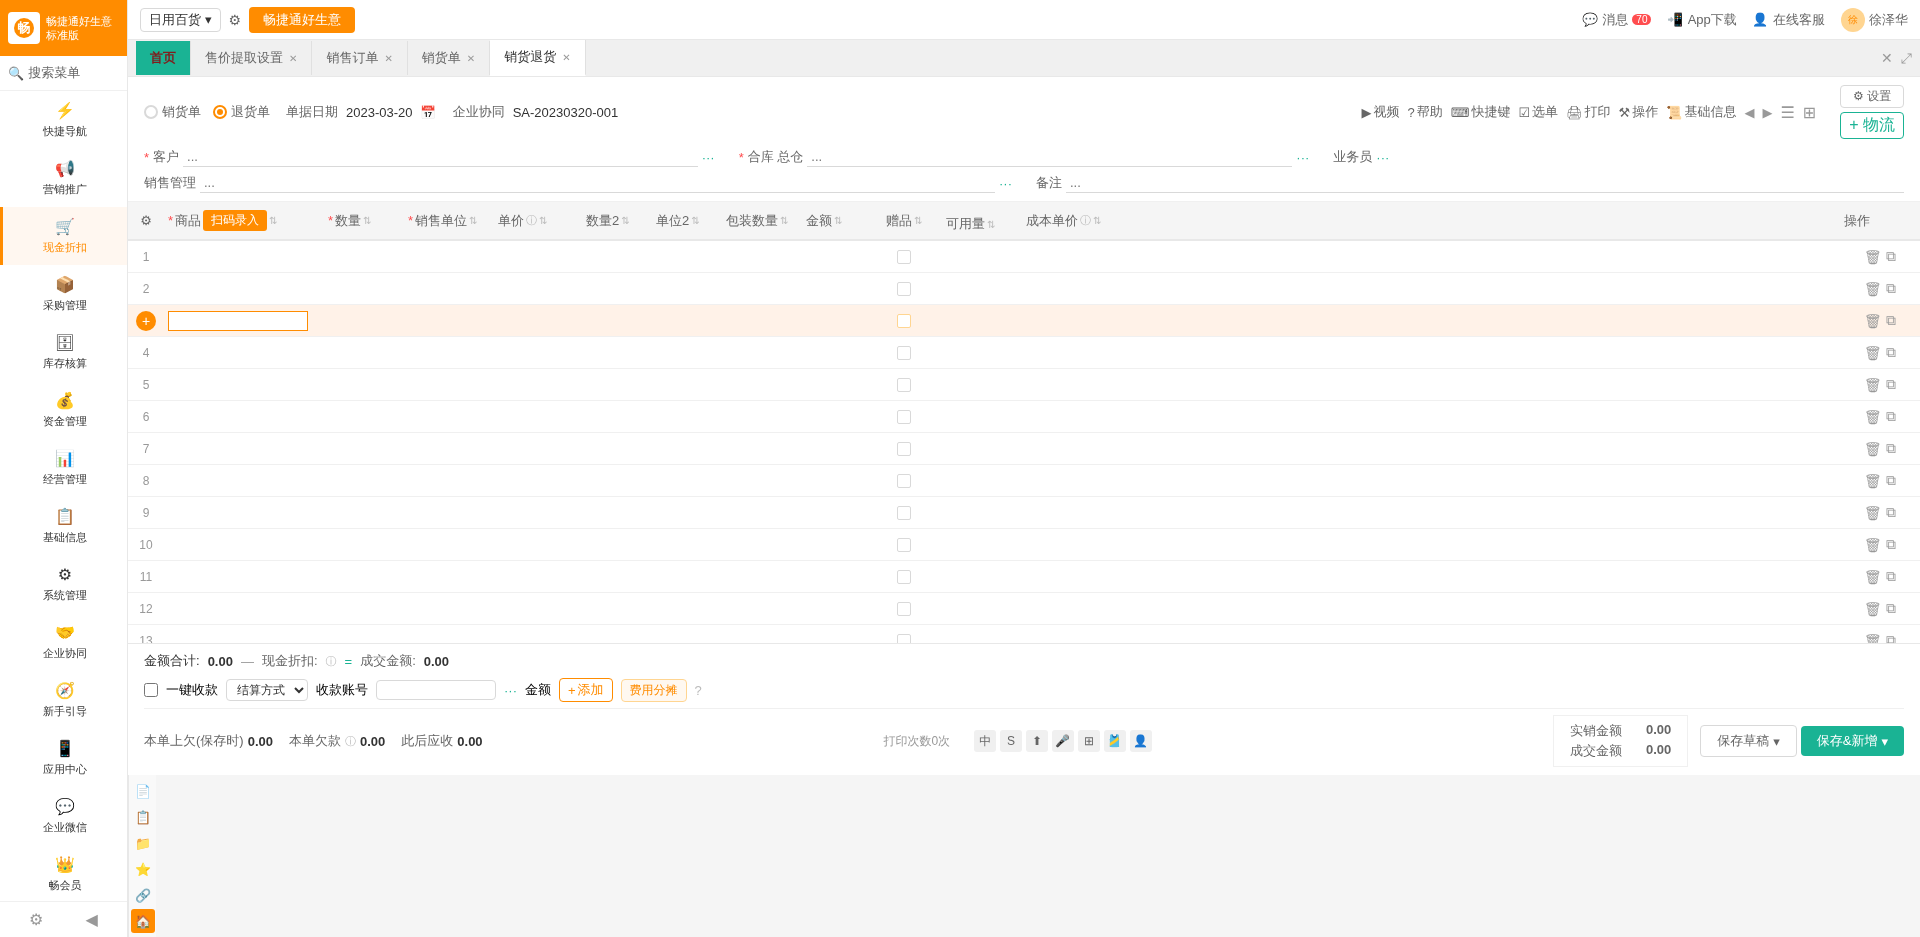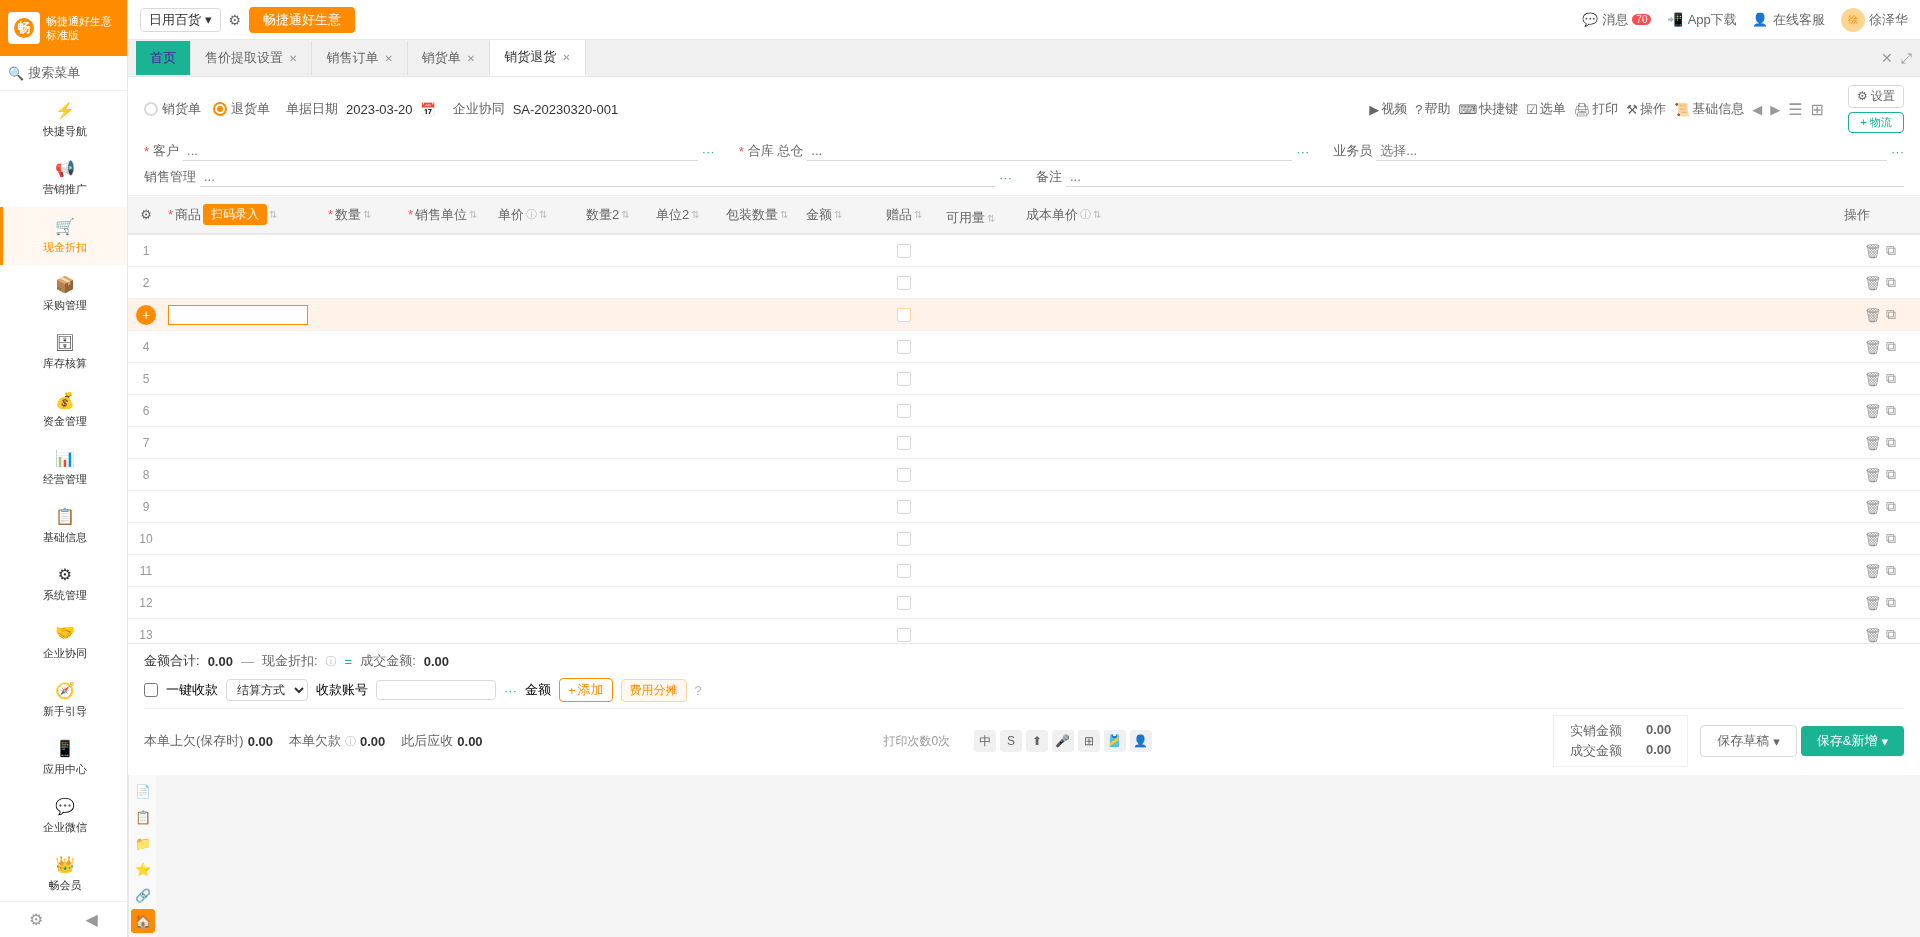--- a/index.html
+++ b/index.html
@@ -30,42 +30,42 @@
     .topbar-btn { background: #ff8c00; color: #fff; border: none; border-radius: 4px; padding: 4px 14px; cursor: pointer; font-size: 13px; }
     .topbar-right { display: flex; align-items: center; gap: 16px; color: #666; font-size: 13px; }
     .topbar-right-item { display: flex; align-items: center; gap: 4px; cursor: pointer; }
     .msg-badge { background: #ff4d4f; color: #fff; font-size: 10px; border-radius: 10px; padding: 0 4px; min-width: 16px; text-align: center; }
     .user-avatar { width: 24px; height: 24px; border-radius: 50%; background: #ffd591; display: flex; align-items: center; justify-content: center; font-size: 10px; color: #ff8c00; }
 
     
     .tabs { display: flex; align-items: center; background: #f0f0f0; border-bottom: 1px solid #e8e8e8; flex-shrink: 0; padding: 0 8px; }
     .tab { padding: 8px 14px; cursor: pointer; color: #666; border-right: 1px solid #e0e0e0; white-space: nowrap; display: flex; align-items: center; gap: 4px; font-size: 13px; }
     .tab.active { background: #fff; color: #333; border-bottom: 2px solid #fff; }
-    .tab-home { background: #1ab394; color: #4c1d95; }
+    .tab-home { background: #1ab394; color: #7f1d1d; font-weight: bold; }
     .tab-close { color: #999; font-size: 10px; margin-left: 2px; }
     .tabs-right { margin-left: auto; display: flex; align-items: center; gap: 4px; }
 
     
     .content { flex: 1; display: flex; flex-direction: column; overflow: hidden; background: #fff; }
 
     
     .form-header { padding: 8px 16px; border-bottom: 1px solid #f0f0f0; flex-shrink: 0; }
     .form-row1 { display: flex; align-items: center; gap: 16px; margin-bottom: 8px; }
     .form-radio-group { display: flex; gap: 12px; align-items: center; }
     .form-radio { display: flex; align-items: center; gap: 4px; color: #666; cursor: pointer; }
     .radio-circle { width: 14px; height: 14px; border-radius: 50%; border: 2px solid #d9d9d9; display: flex; align-items: center; justify-content: center; }
     .radio-circle.checked { border-color: #ff8c00; }
     .radio-circle.checked::after { content: ''; width: 6px; height: 6px; background: #ff8c00; border-radius: 50%; }
     .form-field { display: flex; align-items: center; gap: 4px; }
     .form-label { color: #666; white-space: nowrap; }
     .form-value { color: #333; }
     .form-toolbar { display: flex; align-items: center; gap: 8px; margin-left: auto; font-size: 12px; color: #666; }
     .form-toolbar-item { display: flex; align-items: center; gap: 2px; cursor: pointer; }
     .btn-setting { border: 1px solid #d9d9d9; border-radius: 4px; padding: 2px 8px; cursor: pointer; color: #666; font-size: 12px; background: #fff; }
-    .btn-logistics { border: 1px solid #1ab394; border-radius: 4px; padding: 2px 8px; cursor: pointer; color: #1ab394; font-size: 11px; background: #fff; }
+    .btn-logistics { border: 1px solid #1ab394; border-radius: 4px; padding: 2px 8px; cursor: pointer; color: #1ab394; font-size: 16px; background: #fff; }
 
     .form-row2 { display: flex; align-items: center; gap: 24px; }
     .form-field-group { display: flex; align-items: center; gap: 4px; flex: 1; }
     .required-star { color: #ff4d4f; }
     .form-input { border: none; border-bottom: 1px solid #d9d9d9; padding: 2px 4px; color: #333; flex: 1; outline: none; background: transparent; min-width: 120px; }
     .form-dots { color: #1ab394; cursor: pointer; }
 
     .form-row3 { display: flex; align-items: center; gap: 24px; margin-top: 6px; }
     .table-setting-icon { color: #666; cursor: pointer; }
     .col-header { color: #666; font-size: 12px; display: flex; align-items: center; gap: 2px; padding: 0 4px; white-space: nowrap; }
@@ -335,21 +335,20 @@
           <span class="form-dots teal">···</span>
         </div>
         <div class="form-field-group">
           <span class="required-star">*</span>
           <span class="form-label">合库 总仓</span>
           <input class="form-input" placeholder="..." style="">
           <span class="form-dots teal">···</span>
         </div>
         <div class="form-field-group">
           <span class="form-label">业务员</span>
-          <input class="form-input" placeholder="选择..." style="">
           <span class="form-dots teal">···</span>
         </div>
       </div>
 
       <div class="form-row3">
         <div class="form-field-group">
           <span class="form-label">销售管理</span>
           <input class="form-input" placeholder="..." style="min-width: 200px;">
           <span class="form-dots teal">···</span>
         </div>

